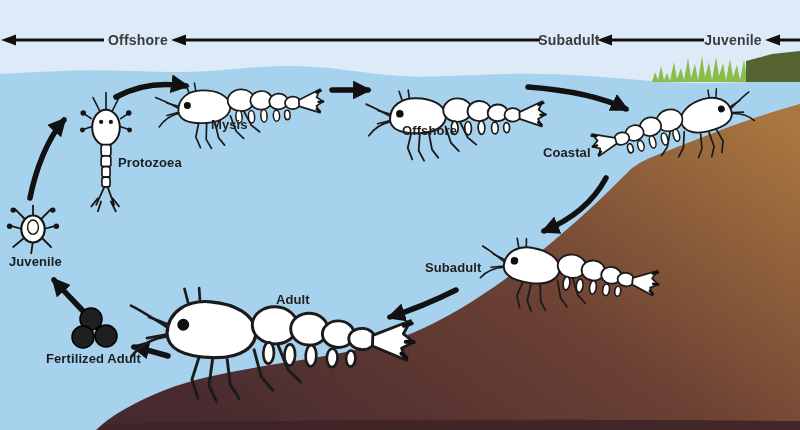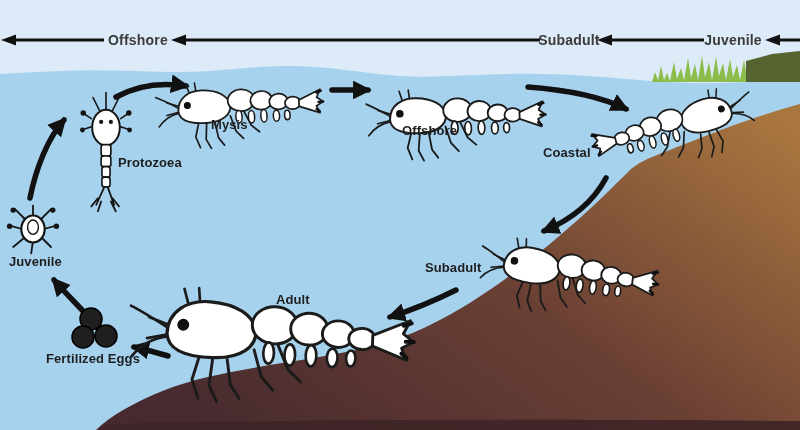--- a/index.html
+++ b/index.html
@@ -225,15 +225,15 @@
       </svg>
   </div>
 
   <span class="stage-label" style="left:9px;top:254px;">Juvenile</span>
   <span class="stage-label" style="left:118px;top:155px;">Protozoea</span>
   <span class="stage-label" style="left:211px;top:117px;">Mysis</span>
   <span class="stage-label" style="left:402px;top:123px;">Offshore</span>
   <span class="stage-label" style="left:543px;top:145px;">Coastal</span>
   <span class="stage-label" style="left:425px;top:260px;">Subadult</span>
   <span class="stage-label" style="left:276px;top:292px;text-align:right;">Adult</span>
-  <span class="stage-label" style="left:46px;top:351px;">Fertilized Eggs</span>
+  <span class="stage-label" style="left:46px;top:351px;">Fertilized Adult</span>
 
 </div>
 
 </body></html>

